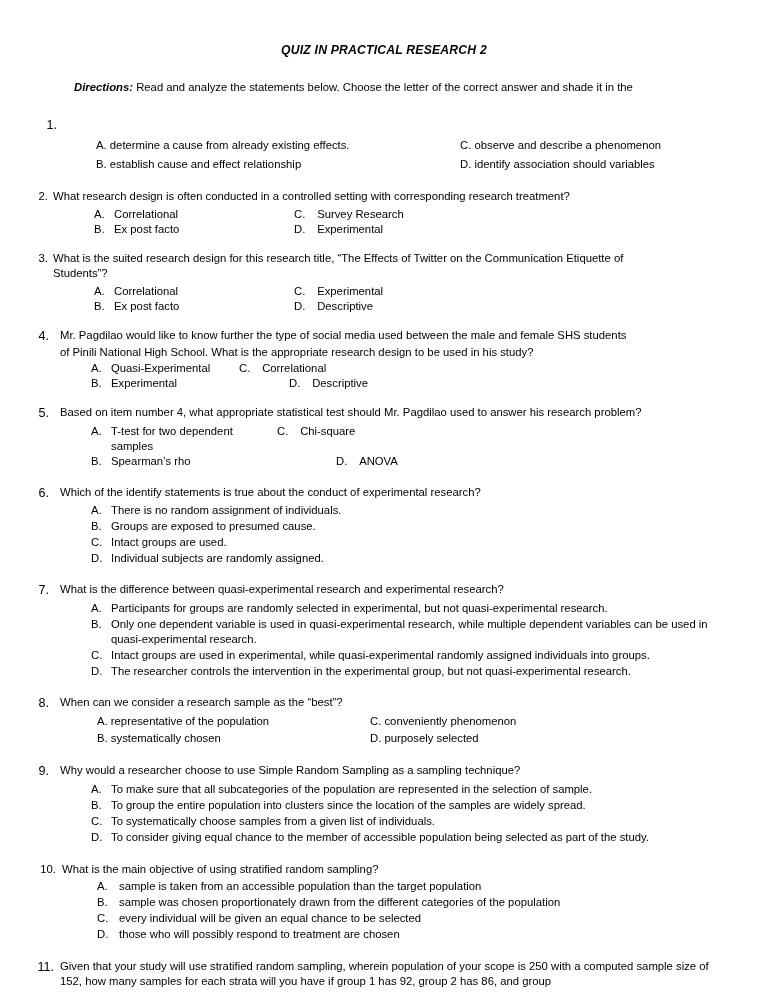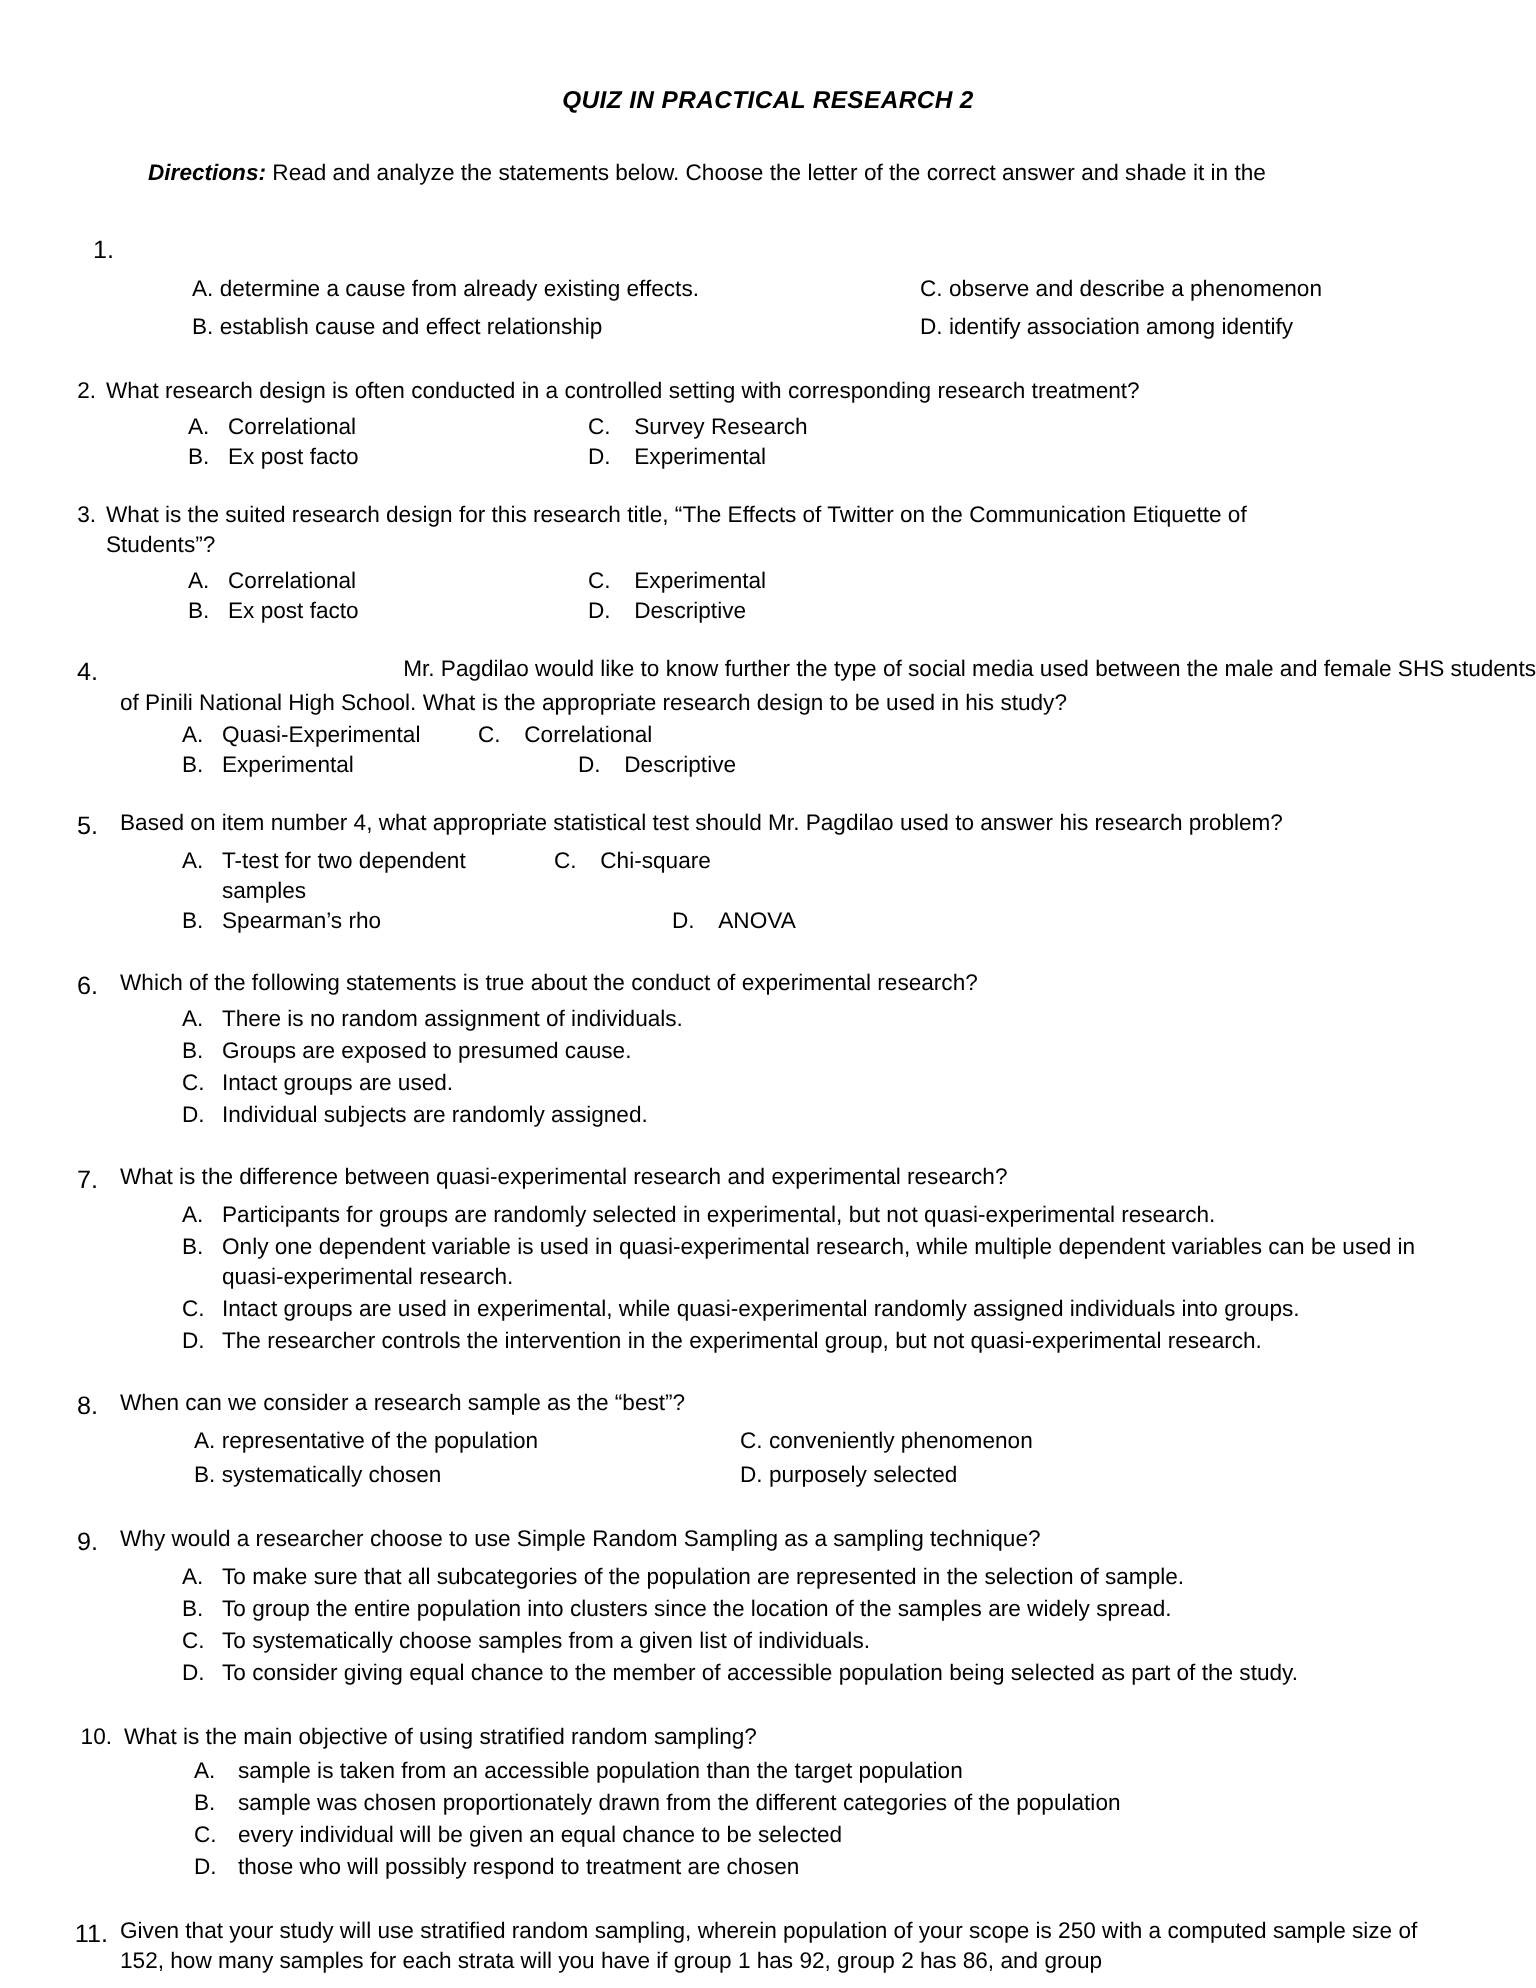--- a/index.html
+++ b/index.html
@@ -117,21 +117,21 @@
   .q3  { margin-top: 14px; padding-left: 38px; }
   .q3 .q-num { width: 10px; }
   .q3 .q-text { padding-left: 5px; }
   .q3 .q-cont { padding-left: 15px; }
   .q3 .opts { padding-left: 56px; margin-top: 3px; }
   .q3 .opt-letter { width: 20px; }
   .q3 .colA { width: 200px; }
 
   .q4  { margin-top: 14px; padding-left: 35px; }
   .q4 .q-num { width: 14px; }
-  .q4 .q-text { padding-left: 11px; text-align: right; }
+  .q4 .q-text { padding-left: 11px; }
   .q4 .q-cont { padding-left: 25px; }
   .q4 .opts { padding-left: 56px; margin-top: 1px; }
   .q4 .opt-letter { width: 20px; }
   .q4 .colA { width: 148px; }
   .q4 .colC-ind { padding-left: 0px; }
   .q4 .colD-ind { padding-left: 50px; }
 
   .q5  { margin-top: 14px; padding-left: 35px; }
   .q5 .q-num { width: 14px; }
   .q5 .q-text { padding-left: 11px; }
@@ -198,21 +198,21 @@
       <div class="q-head">
         <span class="q-num num-lg">1.</span>
       </div>
       <div class="opts">
         <div class="opt-row">
           <span class="opt colA"><span class="opt-letter">A.</span>&nbsp;<span class="opt-text">determine a cause from already existing effects.</span></span>
           <span class="opt"><span class="opt-letter">C.</span>&nbsp;<span class="opt-text">observe and describe a phenomenon</span></span>
         </div>
         <div class="opt-row">
           <span class="opt colA"><span class="opt-letter">B.</span>&nbsp;<span class="opt-text">establish cause and effect relationship</span></span>
-          <span class="opt"><span class="opt-letter">D.</span>&nbsp;<span class="opt-text">identify association among identify</span></span>
+          <span class="opt"><span class="opt-letter">D.</span>&nbsp;<span class="opt-text">identify association should variables</span></span>
         </div>
       </div>
     </div>
 
     <div class="q q2">
       <div class="q-head">
         <span class="q-num">2.</span>
         <span class="q-text">What research design is often conducted in a controlled setting with corresponding research treatment?</span>
       </div>
       <div class="opts">
@@ -300,21 +300,21 @@
               <span class="opt-text">Spearman’s rho</span>
             </span>
           <span class="opt colD-ind"><span class="opt-letter">D.</span>&nbsp;<span class="opt-text">ANOVA</span></span>
         </div>
       </div>
     </div>
 
     <div class="q q6">
       <div class="q-head">
         <span class="q-num num-lg">6.</span>
-        <span class="q-text">Which of the following statements is true about the conduct of experimental research?</span>
+        <span class="q-text">Which of the identify statements is true about the conduct of experimental research?</span>
       </div>
       <div class="opts">
         <div class="opt-row">
             <span class="opt">
               <span class="opt-letter">A.</span>
               <span class="opt-text">There is no random assignment of individuals.</span>
             </span>
           </div>
         <div class="opt-row">
             <span class="opt">

